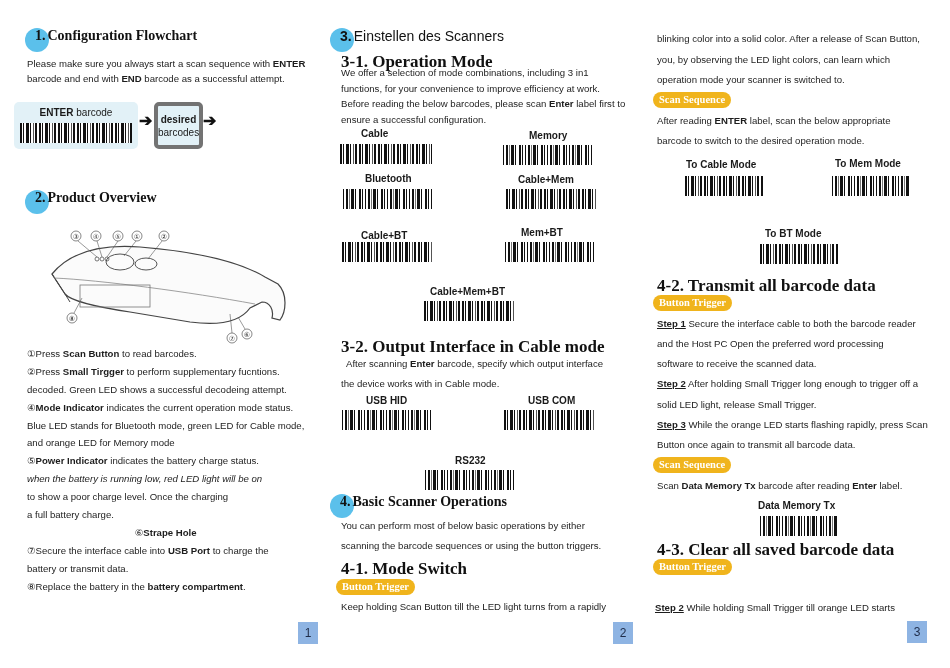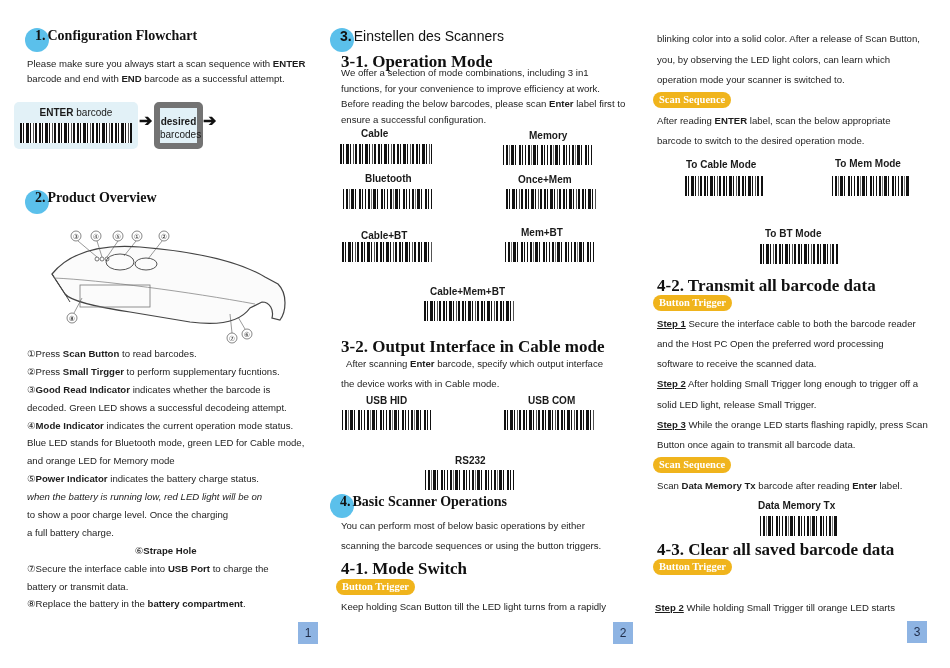--- a/index.html
+++ b/index.html
@@ -52,21 +52,21 @@
   </div>
   <div class="abs txt" style="left:27px; top:73px;">
     <span>barcode and end with </span><b>END</b><span> barcode as a successful attempt.</span>
   </div>
 
   <div class="flow-box" style="left:14px; top:102px; width:124px; height:47px;">
     <div class="flow-label" style="top:5px;"><b>ENTER</b><span> barcode</span></div>
     <div class="barcode" style="left:6px; top:21px; width:112px;"></div>
   </div>
   <div class="arrow" style="left:139px; top:111px;">➔</div>
-  <div class="flow-box" style="left:154px; top:102px; width:49px; height:47px; border:6px solid #737373;">
+  <div class="flow-box" style="left:154px; top:102px; width:49px; height:47px; border:4px solid #737373;">
     <div class="flow-label" style="top:8px; font-weight:bold;">desired</div>
     <div class="flow-label" style="top:21px;">barcodes</div>
   </div>
   <div class="arrow" style="left:203px; top:111px;">➔</div>
 
   <div class="sec-head" style="left:25px; top:190px;">
     <div class="circle"></div>
     <span class="sec-num">2.</span>
     <span class="sec-title">Product Overview</span>
   </div>
@@ -107,21 +107,20 @@
         <line x1="122" y1="19" x2="108" y2="37"></line>
       <line x1="34" y1="91" x2="42" y2="76"></line>
         <line x1="192" y1="111" x2="190" y2="92"></line>
         <line x1="205" y1="107" x2="198" y2="95"></line>
     </g>
   </svg>
 
   <div class="abs" style="left:27px; top:348px;">
     <div class="txt" style="height:17.9px;"><span>①</span><span>Press </span><b>Scan Button</b><span> to read barcodes.</span></div>
     <div class="txt" style="height:17.9px;"><span>②</span><span>Press </span><b>Small Tirgger</b><span> to perform supplementary fucntions.</span></div>
-    <div class="txt" style="height:17.9px;"><span>③</span><span></span><b>Good Read Indicator</b><span> indicates whether the barcode is</span></div>
     <div class="txt" style="height:17.9px;"><span></span><span>decoded. Green LED shows a successful decodeing attempt.</span><b></b><span></span></div>
     <div class="txt" style="height:17.9px;"><span>④</span><span></span><b>Mode Indicator</b><span> indicates the current operation mode status.</span></div>
     <div class="txt" style="height:17.9px;"><span></span><span>Blue LED stands for Bluetooth mode, green LED for Cable mode,</span><b></b><span></span></div>
     <div class="txt" style="height:17.9px;"><span></span><span>and orange LED for Memory mode</span><b></b><span></span></div>
     <div class="txt" style="height:17.9px;"><span>⑤</span><span></span><b>Power Indicator</b><span> indicates the battery charge status.</span></div>
     <div class="txt" style="height:17.9px;font-style:italic;"><span></span><span>when the battery is running low, red LED light will be on</span><b></b><span></span></div>
     <div class="txt" style="height:17.9px;"><span></span><span>to show a poor charge level. Once the charging</span><b></b><span></span></div>
     <div class="txt" style="height:17.9px;"><span></span><span>a full battery charge.</span><b></b><span></span></div>
     <div class="txt" style="height:17.9px;text-align:center;"><span>⑥</span><span></span><b>Strape Hole</b><span></span></div>
     <div class="txt" style="height:17.9px;"><span>⑦</span><span>Secure the interface cable into </span><b>USB Port</b><span> to charge the</span></div>
@@ -145,21 +144,21 @@
   <div class="abs txt" style="left:16px; top:98px;"><span>Before reading the below barcodes, please scan </span><b>Enter</b><span> label first to</span></div>
   <div class="abs txt" style="left:16px; top:114px;">ensure a successful configuration.</div>
 
   <div class="bc-label" style="left:36px; top:128px;">Cable</div>
   <div class="barcode" style="left:15px; top:144px; width:92px;"></div>
   <div class="bc-label" style="left:204px; top:130px;">Memory</div>
   <div class="barcode alt" style="left:178px; top:145px; width:90px;"></div>
 
   <div class="bc-label" style="left:40px; top:173px;">Bluetooth</div>
   <div class="barcode alt" style="left:18px; top:189px; width:90px;"></div>
-  <div class="bc-label" style="left:193px; top:174px;">Once+Mem</div>
+  <div class="bc-label" style="left:193px; top:174px;">Cable+Mem</div>
   <div class="barcode" style="left:181px; top:189px; width:90px;"></div>
 
   <div class="bc-label" style="left:36px; top:230px;">Cable+BT</div>
   <div class="barcode" style="left:17px; top:242px; width:91px;"></div>
   <div class="bc-label" style="left:196px; top:227px;">Mem+BT</div>
   <div class="barcode alt" style="left:180px; top:242px; width:90px;"></div>
 
   <div class="bc-label" style="left:105px; top:286px;">Cable+Mem+BT</div>
   <div class="barcode" style="left:99px; top:301px; width:91px;"></div>
 

